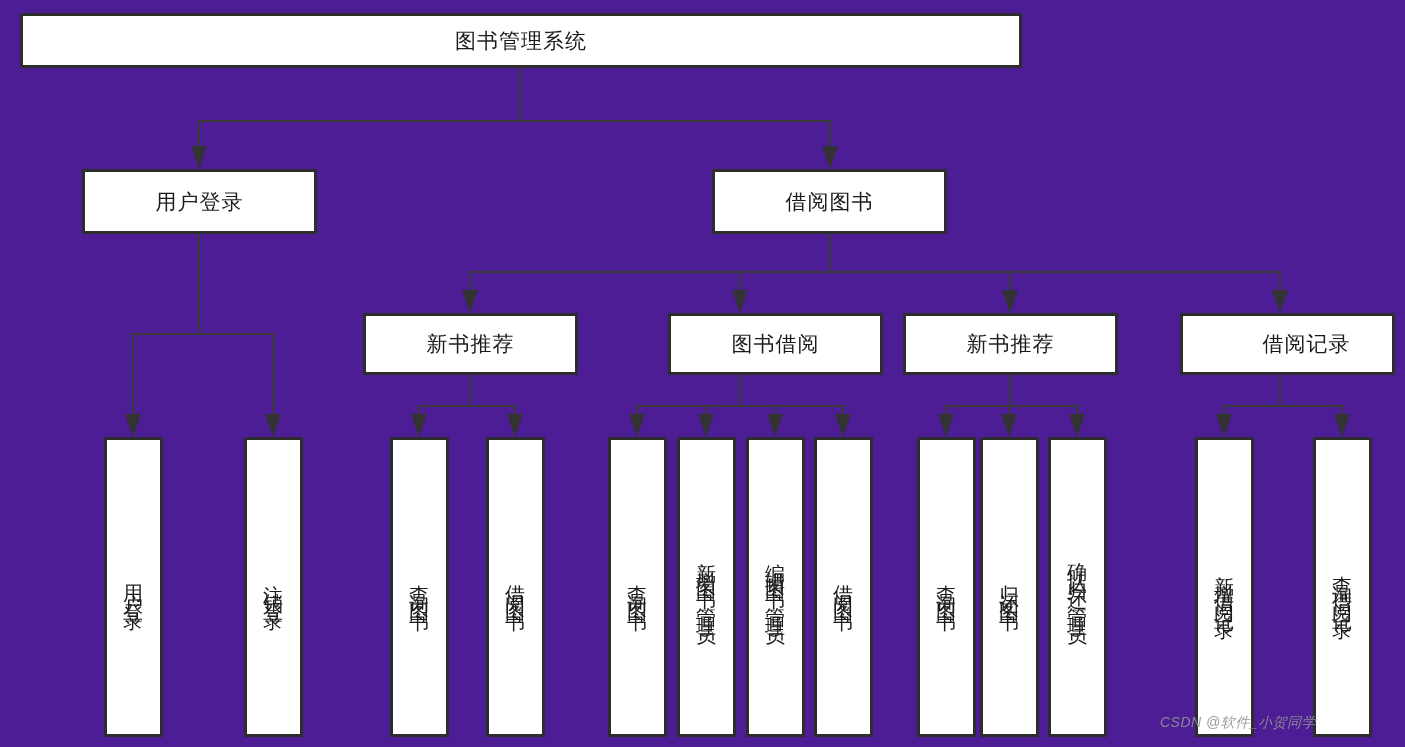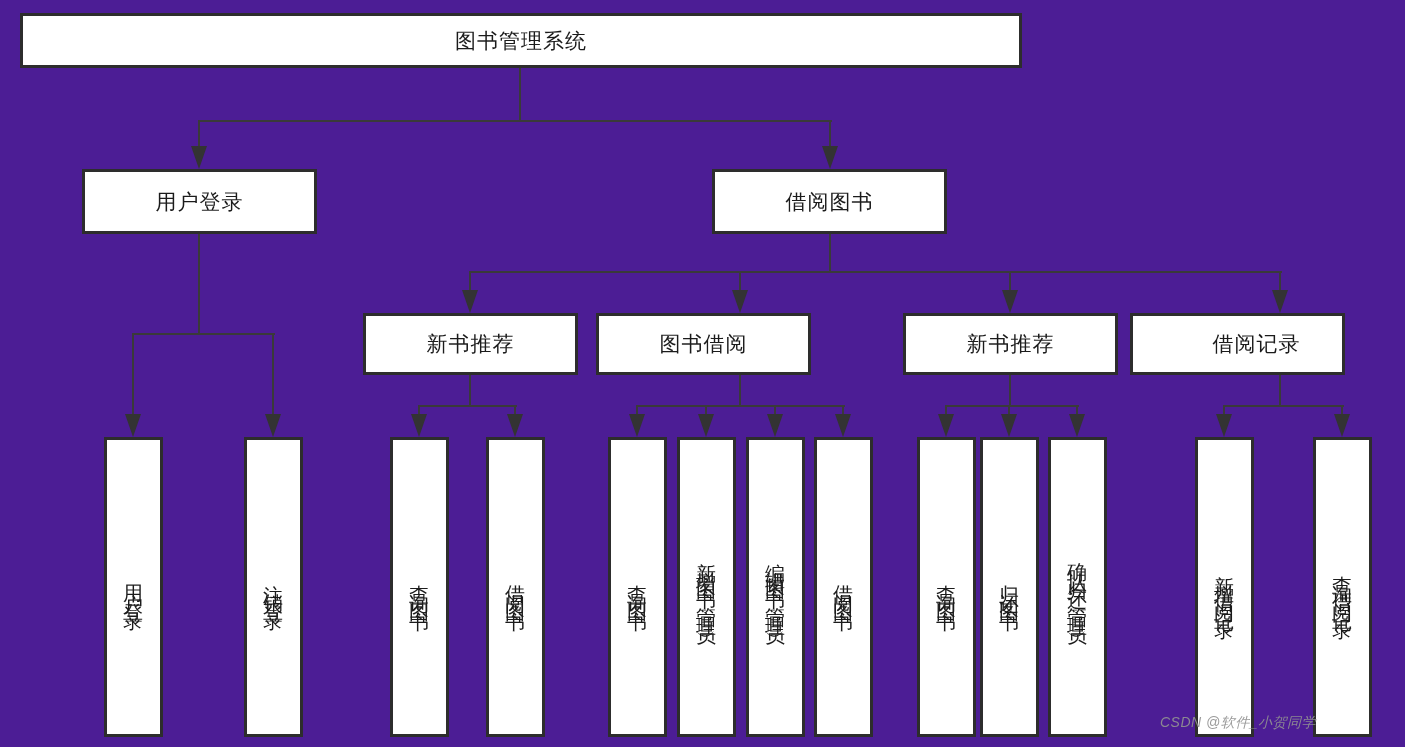--- a/index.html
+++ b/index.html
@@ -69,27 +69,27 @@
   <div class="vline" style="left:739px;top:271px;height:22px;"></div>
   <div class="arrow" style="left:732px;top:290px;"></div>
   <div class="vline" style="left:1009px;top:271px;height:22px;"></div>
   <div class="arrow" style="left:1002px;top:290px;"></div>
   <div class="vline" style="left:1279px;top:271px;height:22px;"></div>
   <div class="arrow" style="left:1272px;top:290px;"></div>
 
   <div class="box lvl3" style="left:363px;">
     <span class="hlabel">新书推荐</span>
   </div>
-  <div class="box lvl3" style="left:596px;">
+  <div class="box lvl3" style="left:668px;">
     <span class="hlabel">图书借阅</span>
   </div>
   <div class="box lvl3" style="left:903px;">
     <span class="hlabel">新书推荐</span>
   </div>
-  <div class="box lvl3" style="left:1130px;padding-left:38px;">
+  <div class="box lvl3" style="left:1180px;padding-left:38px;">
     <span class="hlabel">借阅记录</span>
   </div>
 
   <div class="vline" style="left:469px;top:375px;height:31px;"></div>
   <div class="vline" style="left:739px;top:375px;height:31px;"></div>
   <div class="vline" style="left:1009px;top:375px;height:31px;"></div>
   <div class="vline" style="left:1279px;top:375px;height:31px;"></div>
 
   <div class="hline" style="left:418px;top:405px;width:99px;"></div>
   <div class="hline" style="left:636px;top:405px;width:209px;"></div>

